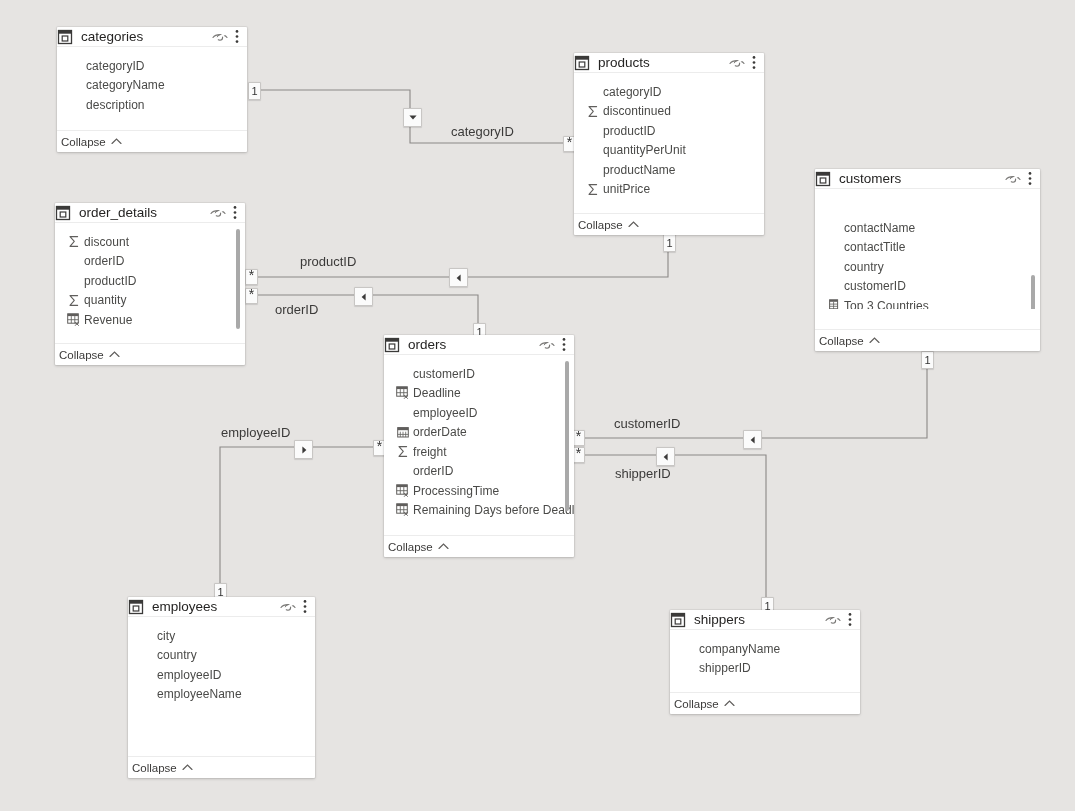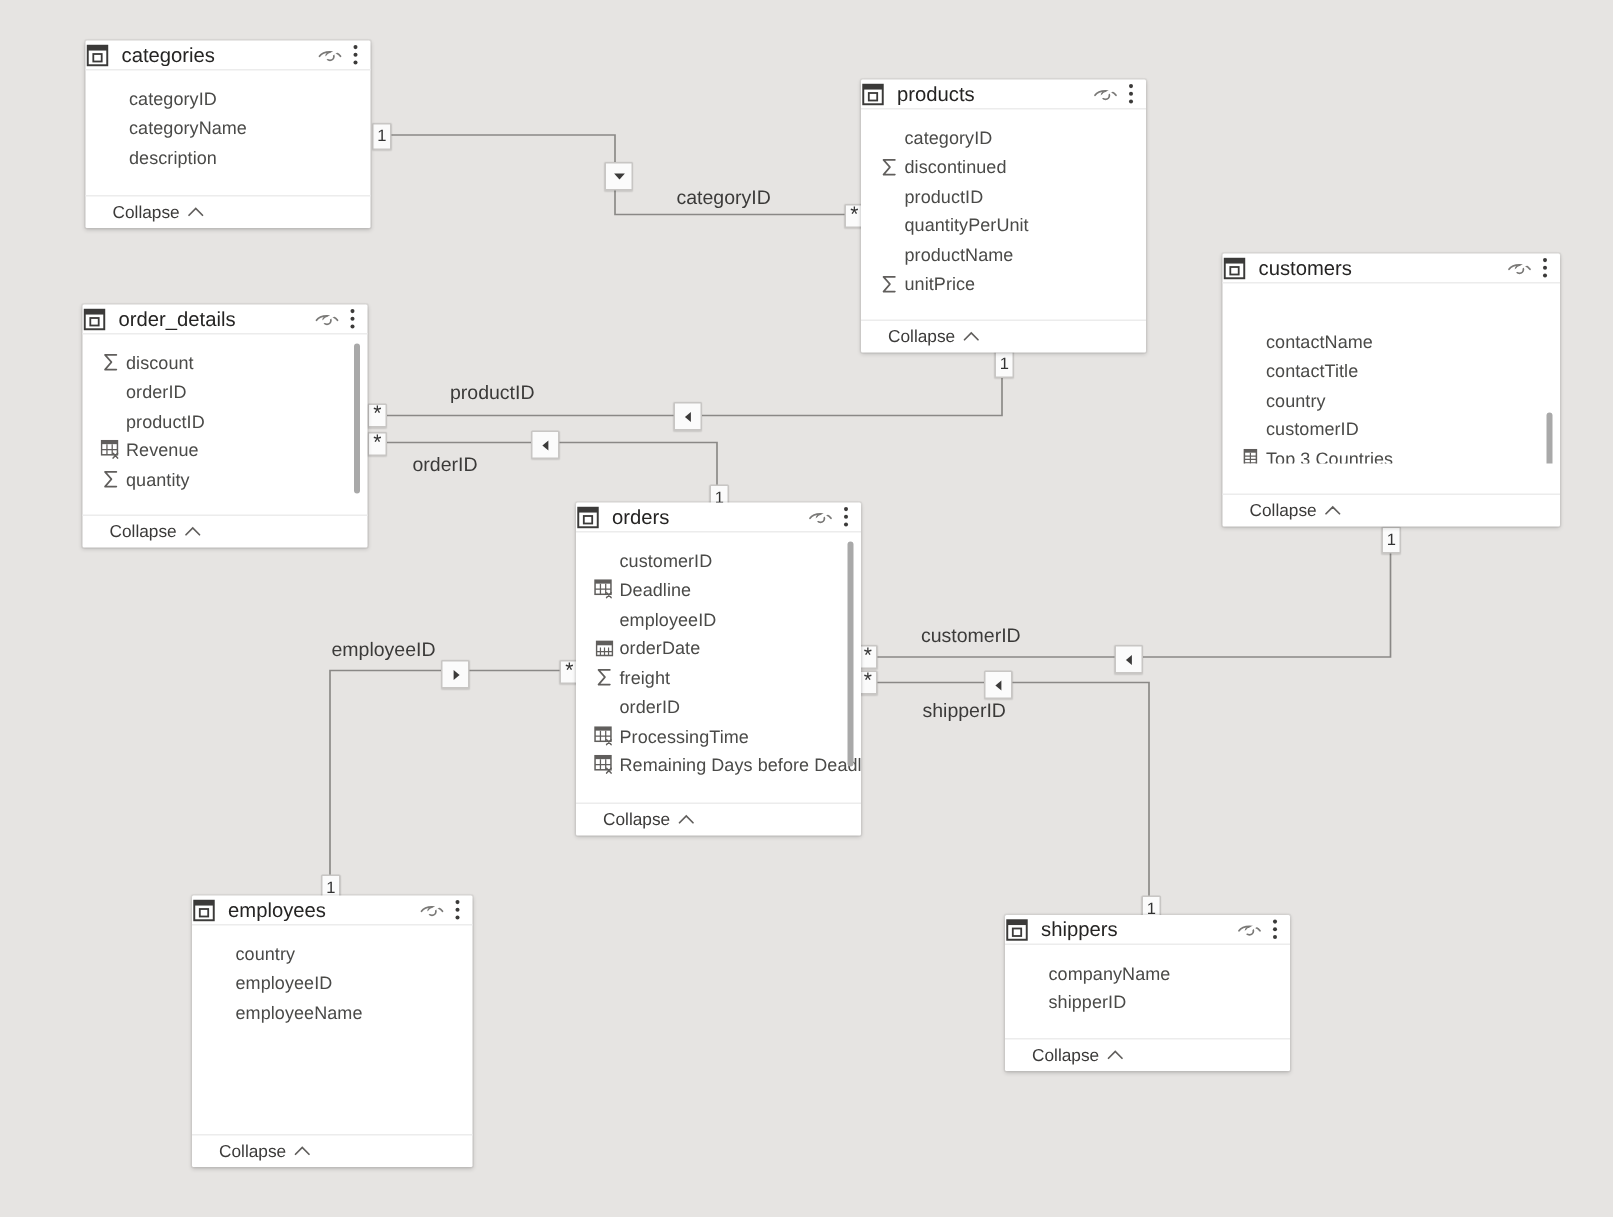--- a/index.html
+++ b/index.html
@@ -68,21 +68,21 @@
   .field-name {
     font-size: 12px;
     color: #4a4a48;
     letter-spacing: 0.05px;
   }
   .tbl-footer {
     border-top: 1px solid #ececec;
     height: 22px;
     display: flex;
     align-items: center;
-    padding-left: 18px;
+    padding-left: 4px;
     box-sizing: border-box;
   }
   .collapse-txt {
     font-size: 11.5px;
     color: #3b3a39;
   }
   .collapse-chev {
     margin-left: 5px;
     display: inline-flex;
     align-items: center;
@@ -431,36 +431,36 @@
           <div class="field-row">
             <span class="field-icon"></span>
             <span class="field-name">orderID</span>
           </div>
           <div class="field-row">
             <span class="field-icon"></span>
             <span class="field-name">productID</span>
           </div>
           <div class="field-row">
             <span class="field-icon">
+              <svg width="12" height="13" viewBox="0 0 12 13">
+                <path d="M9.6 1.6 L2 1.6 L6.3 6.4 L2 11.4 L9.6 11.4" fill="none" stroke="#605e5c" stroke-width="1.1" stroke-linejoin="round" stroke-linecap="round"></path>
+              </svg>
+            </span>
+            <span class="field-name">quantity</span>
+          </div>
+          <div class="field-row">
+            <span class="field-icon">
               <svg width="13" height="14" viewBox="0 0 13 14">
                 <rect x="0.7" y="0.8" width="10.6" height="9.4" fill="none" stroke="#605e5c" stroke-width="1"></rect>
                 <rect x="0.7" y="0.8" width="10.6" height="2.3" fill="#605e5c"></rect>
                 <path d="M4.3 3.1 L4.3 10.2 M7.8 3.1 L7.8 10.2 M0.7 6.7 L11.3 6.7" stroke="#605e5c" stroke-width="0.85"></path>
                 <path d="M8.4 9.2 L11.4 12.4 M11.4 9.2 L8.4 12.4" stroke="#605e5c" stroke-width="1" stroke-linecap="round"></path>
               </svg>
             </span>
             <span class="field-name">Revenue</span>
-          </div>
-          <div class="field-row">
-            <span class="field-icon">
-              <svg width="12" height="13" viewBox="0 0 12 13">
-                <path d="M9.6 1.6 L2 1.6 L6.3 6.4 L2 11.4 L9.6 11.4" fill="none" stroke="#605e5c" stroke-width="1.1" stroke-linejoin="round" stroke-linecap="round"></path>
-              </svg>
-            </span>
-            <span class="field-name">quantity</span>
           </div>
           <div class="vscroll" style="top:6px;height:100px;"></div>
         </div>
         <div class="tbl-footer">
           <span class="collapse-txt">Collapse</span>
           <span class="collapse-chev">
             <svg width="11" height="9" viewBox="0 0 11 9">
               <path d="M1 6.5 L5.5 2 L10 6.5" fill="none" stroke="#605e5c" stroke-width="1.15" stroke-linecap="round"></path>
             </svg>
           </span>
@@ -591,20 +591,24 @@
                 <circle cx="2" cy="2.4" r="1.35" fill="#3b3a39"></circle>
                 <circle cx="2" cy="7.5" r="1.35" fill="#3b3a39"></circle>
                 <circle cx="2" cy="12.6" r="1.35" fill="#3b3a39"></circle>
               </svg>
             </span>
           </span>
         </div>
         <div class="tbl-body">
           <div class="field-row">
             <span class="field-icon"></span>
+            <span class="field-name">city</span>
+          </div>
+          <div class="field-row">
+            <span class="field-icon"></span>
             <span class="field-name">country</span>
           </div>
           <div class="field-row">
             <span class="field-icon"></span>
             <span class="field-name">employeeID</span>
           </div>
           <div class="field-row">
             <span class="field-icon"></span>
             <span class="field-name">employeeName</span>
           </div>

